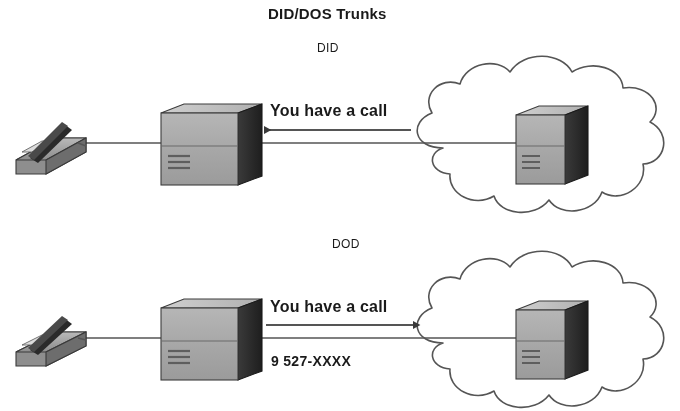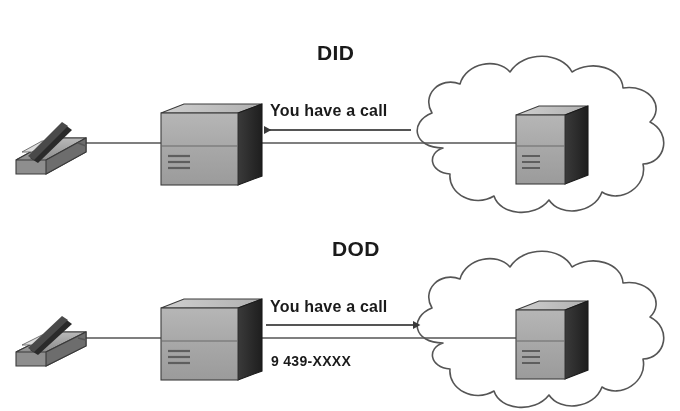--- a/index.html
+++ b/index.html
@@ -25,22 +25,22 @@
     position: absolute;
     white-space: nowrap;
     line-height: 1;
   }
   .title {
     font-size: 15px;
     font-weight: 600;
     letter-spacing: 0.2px;
   }
   .section-label {
-    font-size: 21px;
-    font-weight: 700;
+    font-size: 12px;
+    font-weight: 400;
     letter-spacing: 0.4px;
   }
   .cloud-label {
     font-size: 15px;
     font-weight: 600;
     letter-spacing: 0.2px;
   }
   .flow-label {
     font-size: 16px;
     font-weight: 600;
@@ -65,34 +65,35 @@
     letter-spacing: 0.6px;
     color: #111;
     white-space: nowrap;
   }
 </style>
 </head>
 <body>
 
 <div id="diagram-root">
 
+  <div class="txt title" style="left:268px; top:6px;">DID/DOS Trunks</div>
 
   <div class="txt section-label" style="left:317px; top:42px;">DID</div>
 
   <div class="txt cloud-label" style="left:458px; top:81px;">Telephone Company</div>
 
   <div class="txt flow-label" style="left:270px; top:103px;">You have a call</div>
 
   <div class="txt section-label" style="left:332px; top:238px;">DOD</div>
 
   <div class="txt cloud-label" style="left:458px; top:276px;">Telephone Company</div>
 
   <div class="txt flow-label" style="left:270px; top:299px;">You have a call</div>
 
-  <div class="txt dial-label" style="left:271px; top:354px;">9 439-XXXX</div>
+  <div class="txt dial-label" style="left:271px; top:354px;">9 527-XXXX</div>
 
   <div class="box-label" style="left:176px; top:124px;">PBX</div>
   <div class="box-label" style="left:533px; top:126px;">CO</div>
   <div class="box-label" style="left:176px; top:320px;">PBX</div>
   <div class="box-label" style="left:533px; top:322px;">CO</div>
 
   <svg class="layer" viewBox="0 0 680 411" xmlns="http://www.w3.org/2000/svg">
     <defs>
       <linearGradient id="faceGrad" x1="0" y1="0" x2="0" y2="1">
         <stop offset="0%" stop-color="#b6b6b6"></stop>

